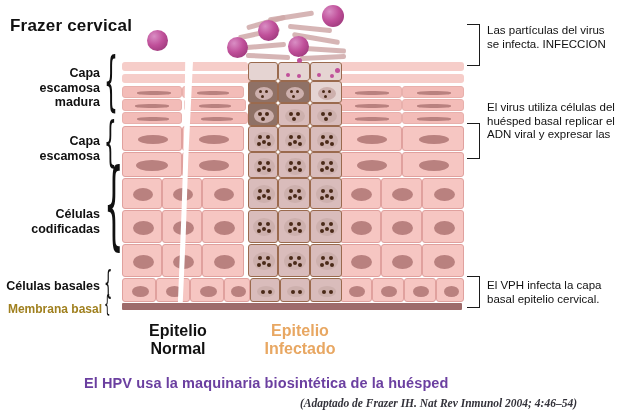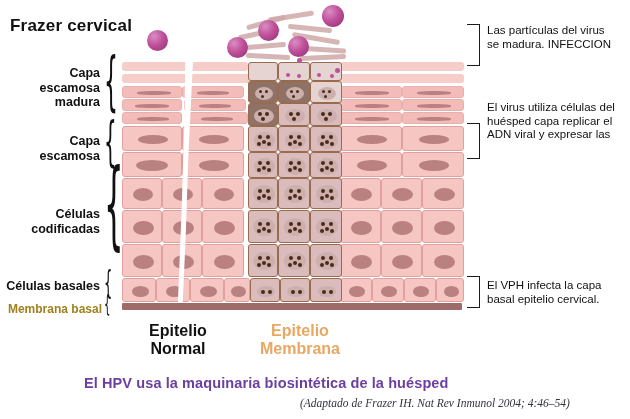--- a/index.html
+++ b/index.html
@@ -13,21 +13,21 @@
   
   #title-canal{left:10px;top:16px;font-size:17px;font-weight:bold;color:#111;letter-spacing:.2px;}
   .layer-label{
     text-align:right;font-size:12.5px;font-weight:bold;color:#111;line-height:14.5px;
   }
   #lbl-membrana{font-size:12px;font-weight:bold;color:#a0801f;line-height:13px;}
   .callout{font-size:11.5px;color:#111;line-height:13.6px;}
   #cap-normal{font-size:16px;font-weight:bold;color:#111;text-align:center;line-height:18px;}
   #cap-infect{font-size:16px;font-weight:bold;color:#e8a762;text-align:center;line-height:18px;}
   #headline{font-size:14.5px;font-weight:bold;color:#6b3fa0;letter-spacing:.1px;}
-  #citation{font-size:11.5px;font-style:italic;font-weight:normal;color:#33323a;
+  #citation{font-size:11.5px;font-style:italic;font-weight:bold;color:#33323a;
             font-family:"Liberation Serif",serif;}
 
   
   .brace{font-family:"DejaVu Sans",sans-serif;color:#111;line-height:1;
          transform-origin:left center;}
   
   .sqbr{border:1.6px solid #1b1b1b;border-left:none;}
 
   
   .cell{position:absolute;box-sizing:border-box;border:1px solid #e3a7a4;
@@ -459,41 +459,41 @@
 
   <div class="abs brace" style="left:104px;top:272px;font-size:22px;transform:scaleX(.6) scaleY(1.45);">{</div>
   <div class="abs layer-label" style="left:4px;top:279px;width:96px;">Células basales</div>
 
   <div class="abs brace" style="left:104px;top:296px;font-size:17px;transform:scaleX(.6) scaleY(1.3);">{</div>
   <div class="abs" id="lbl-membrana" style="left:6px;top:303px;width:96px;text-align:right;">Membrana basal</div>
 
   <div class="abs sqbr" style="left:467px;top:24px;width:12px;height:40px;"></div>
   <div class="abs callout" style="left:487px;top:24px;width:142px;">
     <div>Las partículas del virus</div>
-    <div>se madura. INFECCION</div>
+    <div>se infecta. INFECCION</div>
   </div>
 
   <div class="abs sqbr" style="left:467px;top:123px;width:12px;height:34px;"></div>
   <div class="abs callout" style="left:487px;top:101px;width:142px;">
     <div>El virus utiliza células del</div>
-    <div>huésped capa replicar el</div>
+    <div>huésped basal replicar el</div>
     <div>ADN viral y  expresar las</div>
   </div>
 
   <div class="abs sqbr" style="left:467px;top:276px;width:12px;height:30px;"></div>
   <div class="abs callout" style="left:487px;top:279px;width:142px;">
     <div>El VPH infecta la capa</div>
     <div>basal epitelio cervical.</div>
   </div>
 
   <div class="abs" id="cap-normal" style="left:118px;top:322px;width:120px;">
     <div>Epitelio</div>
     <div>Normal</div>
   </div>
   <div class="abs" id="cap-infect" style="left:235px;top:322px;width:130px;">
     <div>Epitelio</div>
-    <div>Membrana</div>
+    <div>Infectado</div>
   </div>
 
   <div class="abs" id="headline" style="left:84px;top:375px;">El HPV usa la maquinaria biosintética de la huésped</div>
   <div class="abs" id="citation" style="left:300px;top:397px;">(Adaptado de Frazer IH. Nat Rev Inmunol 2004; 4:46–54)</div>
 
 </div>
 
 </body></html>

